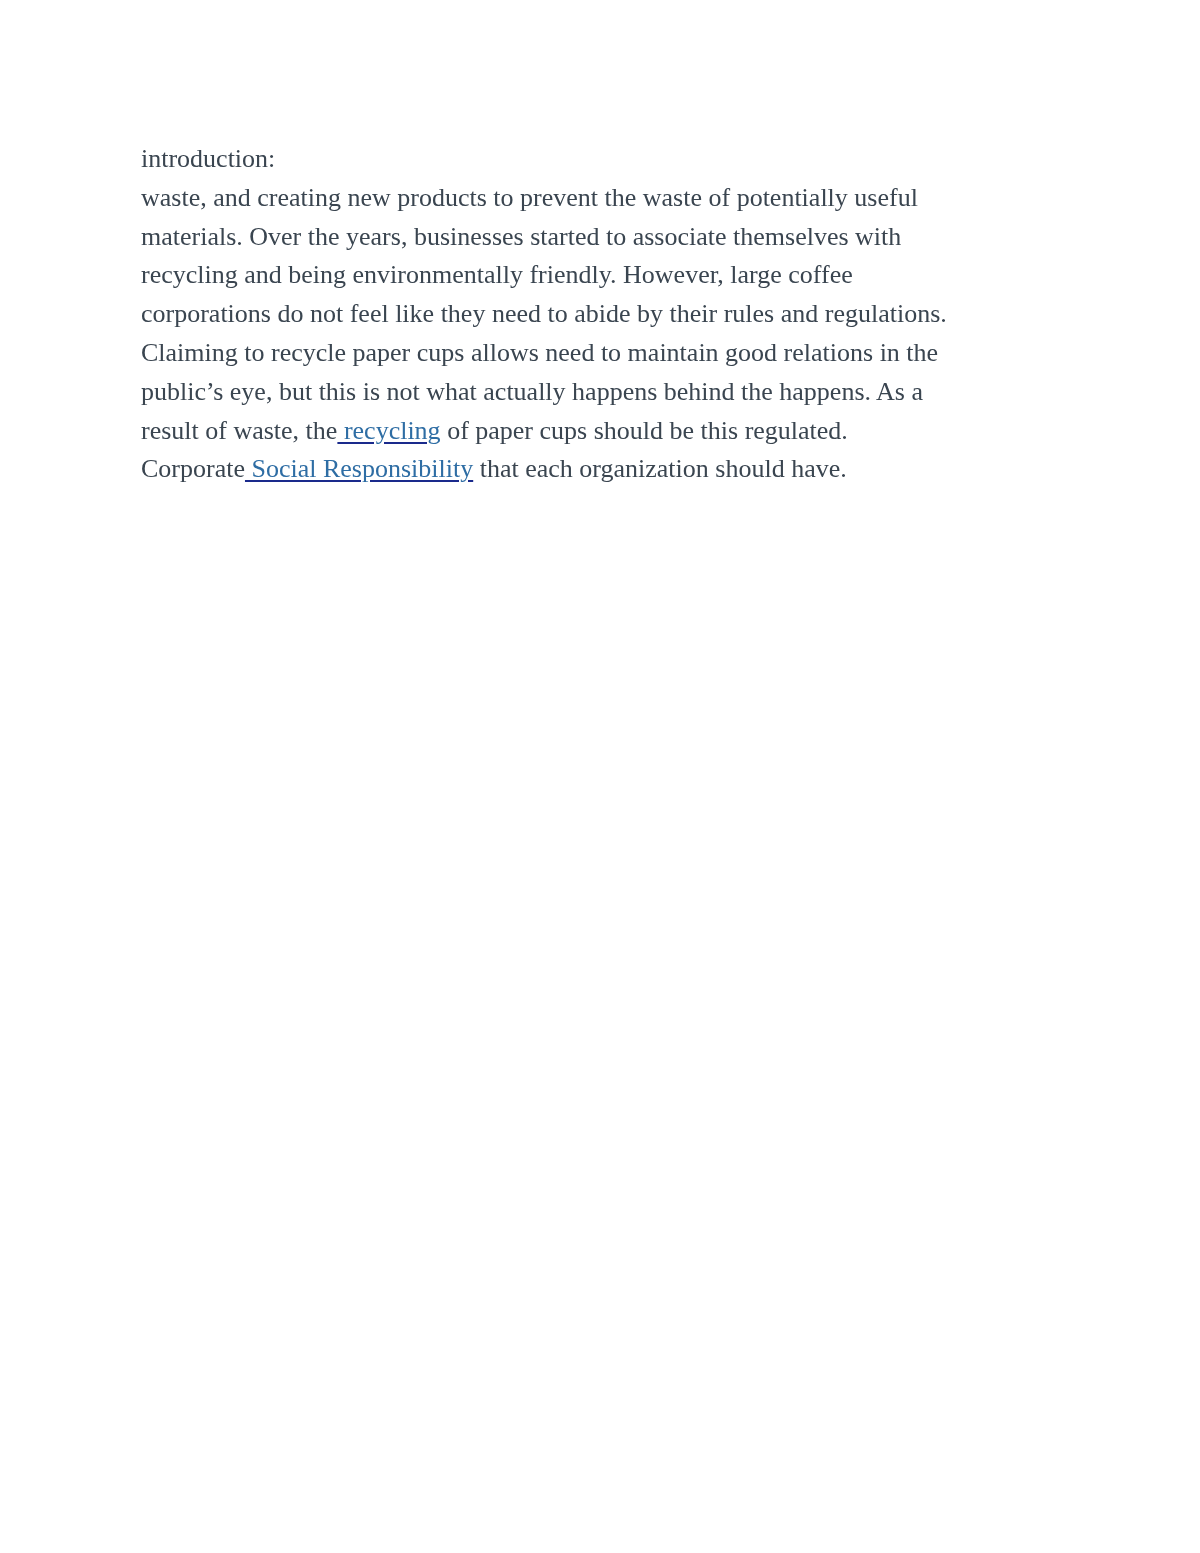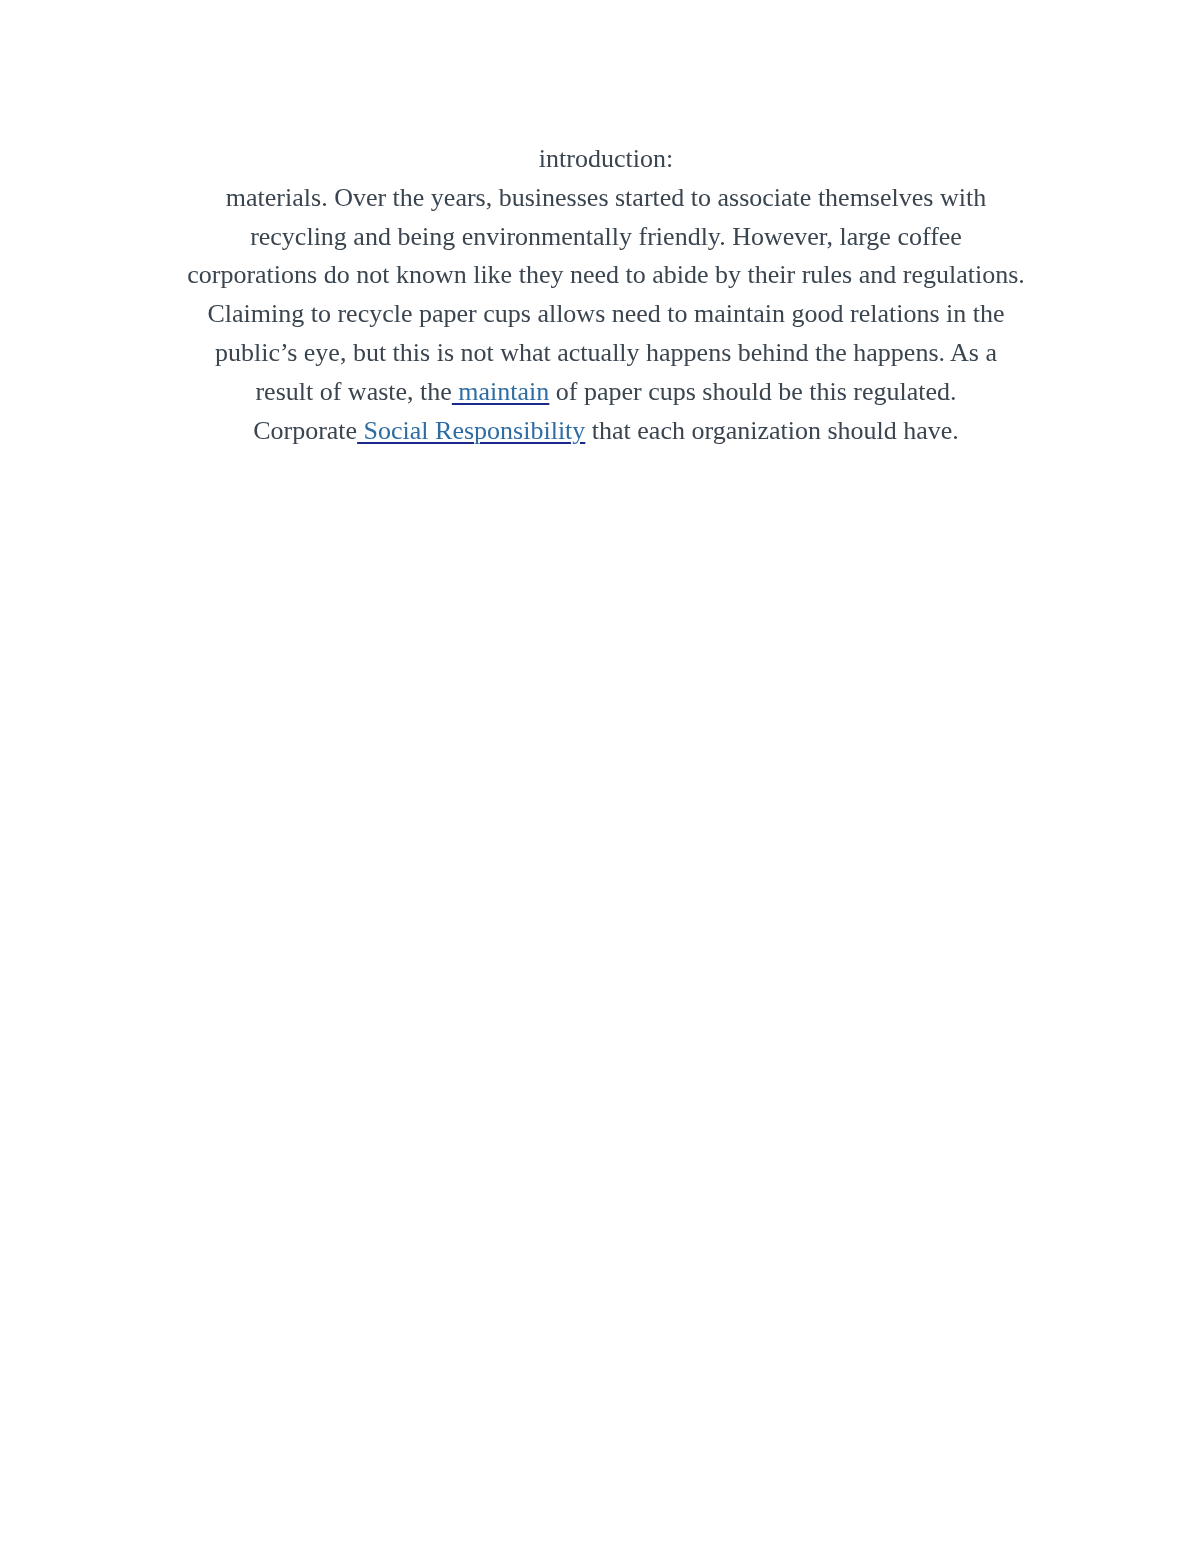--- a/index.html
+++ b/index.html
@@ -1,32 +1,33 @@
 <!DOCTYPE html>
 <html><head>
 <meta charset="utf-8">
 <style>
   html, body { margin: 0; padding: 0; background: #ffffff; }
   body { width: 1200px; height: 1553px; position: relative; overflow: hidden; }
-  .page { position: absolute; left: 0; top: 0; width: 1200px; height: 1429px; background: #ffffff; text-align: center; }
+  .page { position: absolute; left: 0; top: 0; width: 1200px; height: 1429px; background: #ffffff; }
   .content {
     position: absolute; left: 141px; top: 140px; width: 930px;
     font-family: "Liberation Serif", serif;
     font-size: 26px; line-height: 38.8px; color: #3a4550;
   }
   .line { white-space: nowrap; display: block; height: 38.8px; }
   .link { color: #2e6da4; text-decoration: underline; text-decoration-color: #1a2a8c; text-decoration-thickness: 2px; text-underline-offset: 3px; }
 </style>
 </head>
 <body>
 
 <div class="page">
   <div class="content">
     <span class="line">introduction:</span>
+    <span class="line">waste, and creating new products to prevent the waste of potentially useful</span>
     <span class="line">materials. Over the years, businesses started to associate themselves with</span>
     <span class="line">recycling and being environmentally friendly. However, large coffee</span>
-    <span class="line">corporations do not known like they need to abide by their rules and regulations.</span>
+    <span class="line">corporations do not feel like they need to abide by their rules and regulations.</span>
     <span class="line">Claiming to recycle paper cups allows need to maintain good relations in the</span>
     <span class="line">public’s eye, but this is not what actually happens behind the happens. As a</span>
-    <span class="line"><span>result of waste, the</span><a class="link"> maintain</a><span> of paper cups should be this regulated.</span></span>
+    <span class="line"><span>result of waste, the</span><a class="link"> recycling</a><span> of paper cups should be this regulated.</span></span>
     <span class="line"><span>Corporate</span><a class="link"> Social Responsibility</a><span> that each organization should have.</span></span>
   </div>
 </div>
 
 </body></html>

